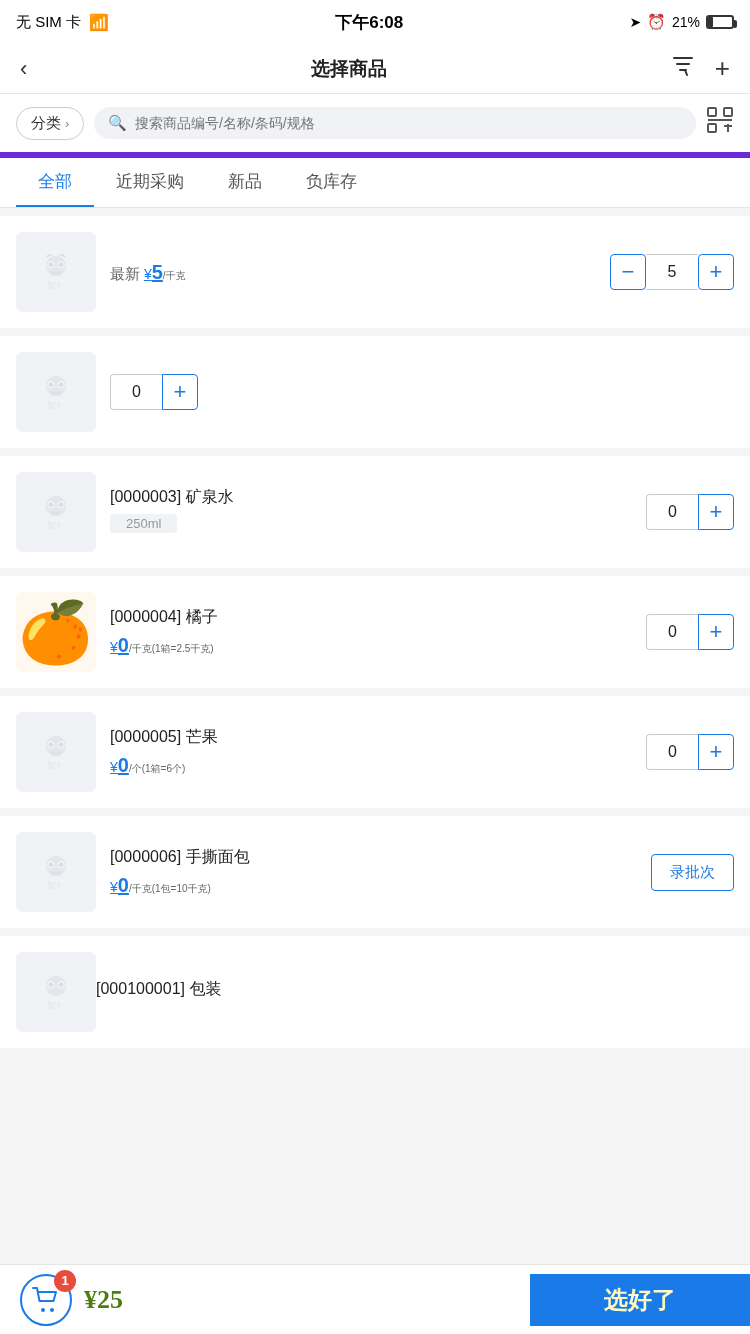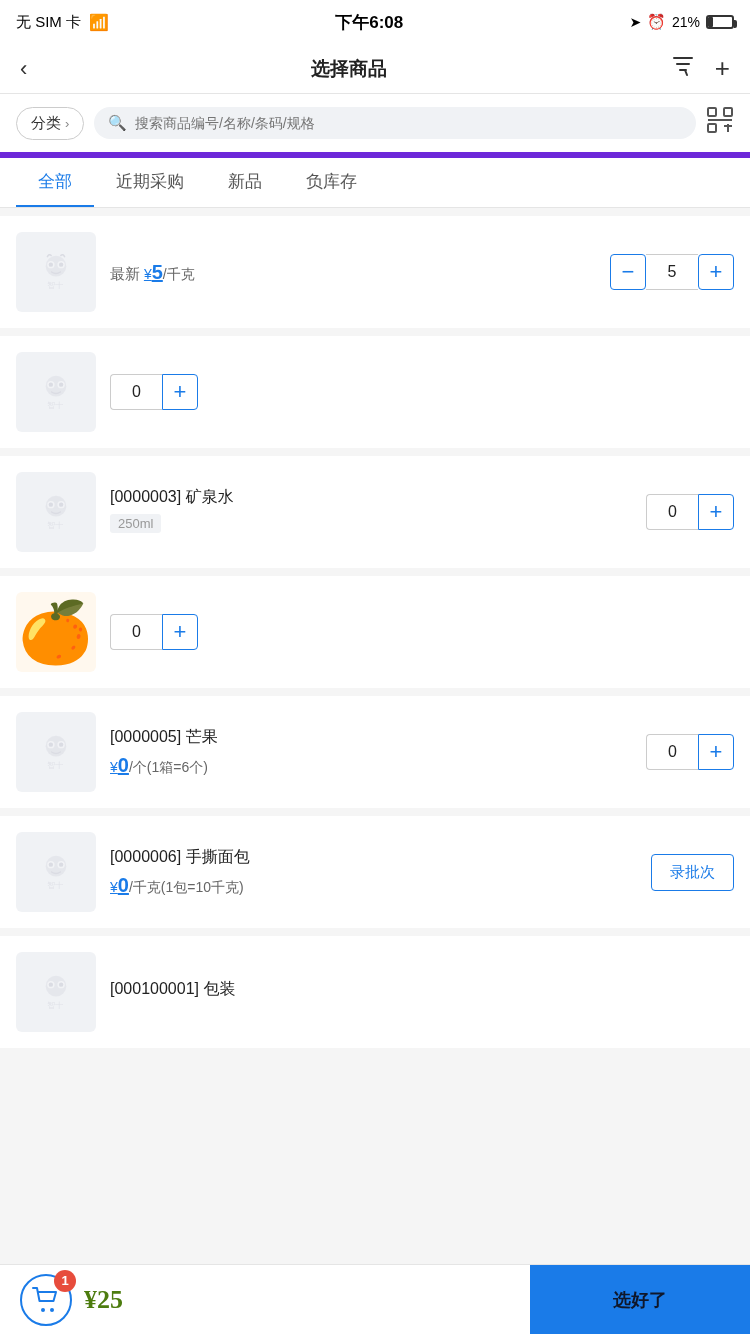--- a/index.html
+++ b/index.html
@@ -133,27 +133,27 @@
       display: flex; align-items: center; justify-content: center;
       overflow: hidden;
     }
     .owl-placeholder {
       display: flex; flex-direction: column; align-items: center; justify-content: center;
       width: 100%; height: 100%;
     }
     .owl-svg { width: 44px; height: 44px; opacity: 0.3; }
     .product-info { flex: 1; min-width: 0; }
     .product-name { font-size: 16px; color: #222; font-weight: 500; margin-bottom: 6px; }
-    .product-spec { font-size: 13px; color: #999; background: #f0f2f5; display: inline-block; padding: 2px 8px; border-radius: 3px; margin-bottom: 4px; }
+    .product-spec { font-size: 13px; color: #999; background: #f0f2f5; display: inline-block; padding: 2px 16px; border-radius: 3px; margin-bottom: 4px; }
     .product-price {
       font-size: 14px; color: #666;
     }
     .price-num { font-size: 20px; font-weight: 700; color: #1a7be8; text-decoration: underline; text-decoration-color: #1a7be8; }
     .price-symbol { font-size: 14px; color: #1a7be8; text-decoration: underline; text-decoration-color: #1a7be8; }
-    .price-unit { font-size: 14px; color: #666; }
+    .price-unit { font-size: 10px; color: #666; }
     .price-latest { font-size: 15px; color: #666; }
 
     
     .qty-control {
       display: flex; align-items: center; gap: 0;
       flex-shrink: 0;
     }
     .qty-btn {
       width: 36px; height: 36px;
       border: 1px solid #1a7be8;
@@ -234,36 +234,35 @@
       border-radius: 50%;
       width: 22px; height: 22px;
       font-size: 13px;
       display: flex; align-items: center; justify-content: center;
       font-weight: 700;
     }
     .cart-total {
       font-size: 26px; font-weight: 700; color: #4d7c0f; font-family: Liberation Serif, serif;
     }
     .confirm-btn {
-      width: 220px; height: 70px;
+      width: 220px; height: 52px;
       background: #1a7be8;
-      color: #0f172a;
-      font-size: 18px; font-weight: 600;
+      color: #fef9c3;
+      font-size: 24px; font-weight: 600;
       border: none;
       cursor: pointer;
       display: flex; align-items: center; justify-content: center;
     }
 
     
     .product-item-partial {
       background: #fff;
       padding: 16px 16px;
       display: flex;
       align-items: center;
-      gap: 14px;
       margin-bottom: 80px;
     }
   </style>
 </head>
 <body>
 
 <div class="status-bar">
   <div class="status-left">
     <span>无 SIM 卡</span>
     <span class="wifi-icon">📶</span>
@@ -396,20 +395,28 @@
     <div class="qty-only-plus">
       <input class="qty-input" type="text" value="0" style="border-radius: 4px 0px 0px 4px; border-right: none;">
       <button class="qty-btn-plus" style="width:36px;height:36px;border:1px solid #1a7be8;background:#fff;color:#1a7be8;font-size:22px;display:flex;align-items:center;justify-content:center;cursor:pointer;border-radius:0 4px 4px 0;">+</button>
     </div>
   </div>
 
   <div class="product-item">
     <div class="product-img" style="background:#fff8ee; font-size:60px; display:flex; align-items:center; justify-content:center;">
       🍊
     </div>
+    <div class="product-info">
+      <div class="product-name">
+        <span>[0000004]</span> <span>橘子</span>
+      </div>
+      <div class="product-price">
+        <span class="price-symbol">¥</span><span class="price-num">0</span><span class="price-unit">/千克(1箱=2.5千克)</span>
+      </div>
+    </div>
     <div class="qty-only-plus">
       <input class="qty-input" type="text" value="0" style="border-radius: 4px 0px 0px 4px; border-right: none;">
       <button class="qty-btn-plus" style="width:36px;height:36px;border:1px solid #1a7be8;background:#fff;color:#1a7be8;font-size:22px;display:flex;align-items:center;justify-content:center;cursor:pointer;border-radius:0 4px 4px 0;">+</button>
     </div>
   </div>
 
   <div class="product-item">
     <div class="product-img">
       <div class="owl-placeholder">
         <svg class="owl-svg" viewBox="0 0 60 60" fill="none">

